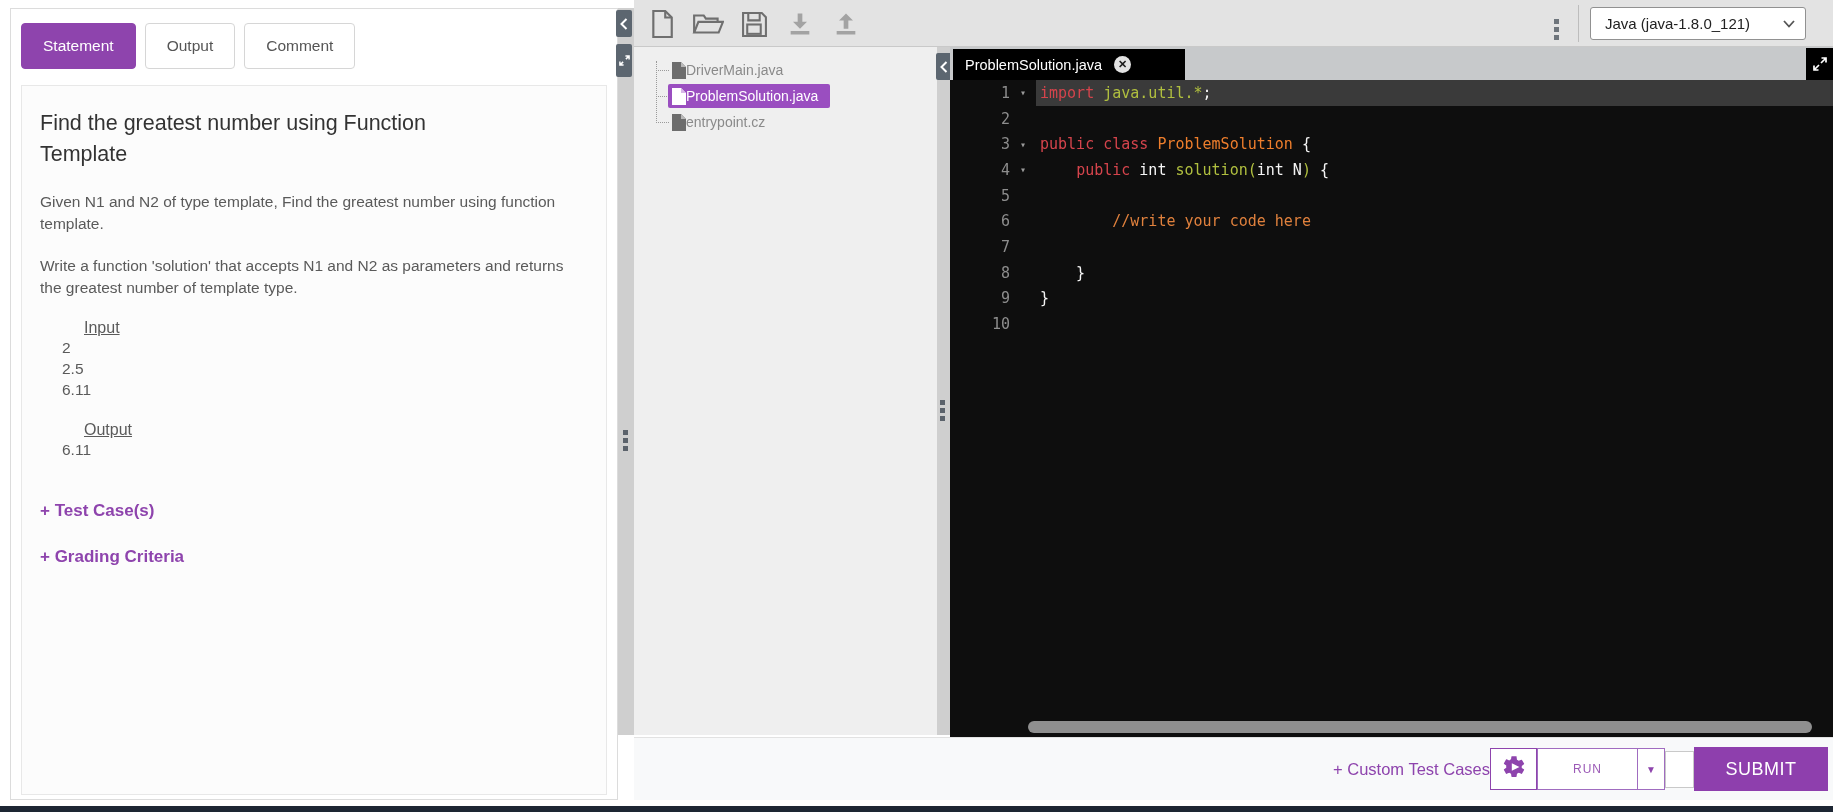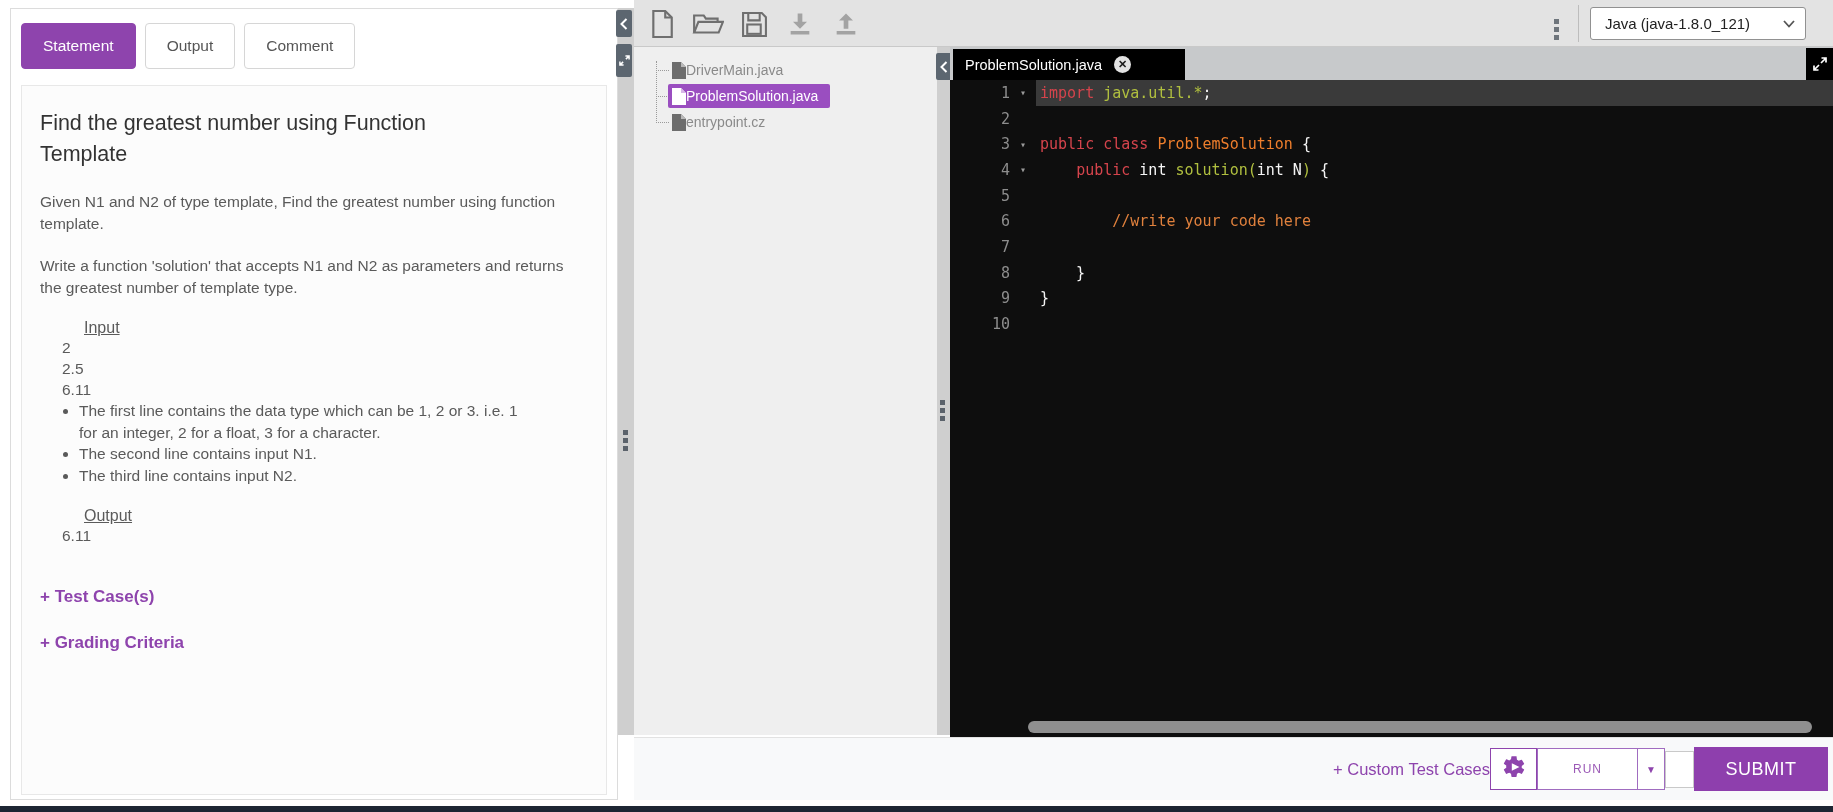--- a/index.html
+++ b/index.html
@@ -112,25 +112,20 @@
     <div class="statement-card">
       <div class="stmt-title">Find the greatest number using Function Template</div>
       <div class="stmt-p">Given N1 and N2 of type template, Find the greatest number using function template.</div>
       <div class="stmt-p">Write a function 'solution' that accepts N1 and N2 as parameters and returns the greatest number of template type.</div>
       <div class="stmt-label">Input</div>
       <div class="stmt-vals">
         <div>2</div>
         <div>2.5</div>
         <div>6.11</div>
       </div>
-      <ul class="stmt-bullets">
-        <li>The first line contains the data type which can be 1, 2 or 3. i.e. 1 for an integer, 2 for a float, 3 for a character.</li>
-        <li>The second line contains input N1.</li>
-        <li>The third line contains input N2.</li>
-      </ul>
       <div class="stmt-label">Output</div>
       <div class="stmt-vals">6.11</div>
       <span class="stmt-link lnk1">+ Test Case(s)</span>
       <span class="stmt-link lnk2">+ Grading Criteria</span>
     </div>
   </div>
 
   <div class="splitter-v1"></div>
   <div class="handle h-collapse-left">
     <svg width="8" height="12" viewBox="0 0 8 12">

